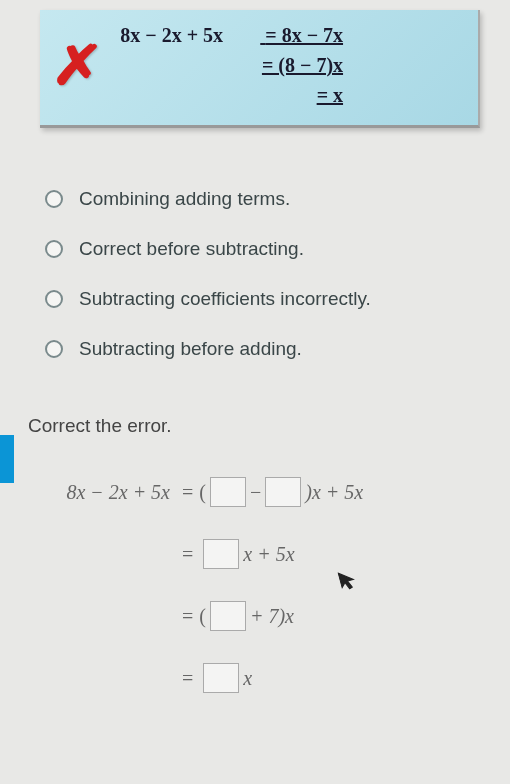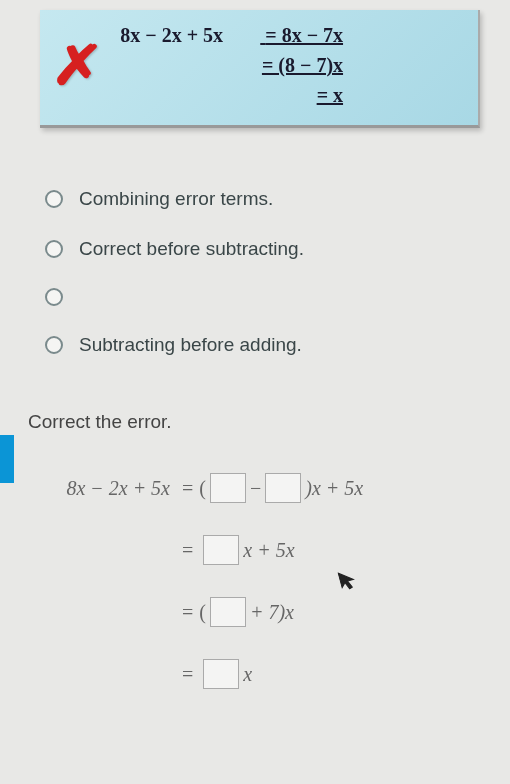--- a/index.html
+++ b/index.html
@@ -123,28 +123,29 @@
       <span>= 8x − 7x</span>
     </div>
     <div class="eq-line eq-right">= (8 − 7)x</div>
     <div class="eq-line eq-right">= x</div>
   </div>
 </div>
 
 <div class="options">
   <div class="option-row">
     <div class="radio"></div>
-    <span>Combining error terms.</span>
+    <span>Combining adding terms.</span>
   </div>
   <div class="option-row">
     <div class="radio"></div>
     <span>Correct before subtracting.</span>
   </div>
   <div class="option-row">
     <div class="radio"></div>
+    <span>Subtracting coefficients incorrectly.</span>
   </div>
   <div class="option-row">
     <div class="radio"></div>
     <span>Subtracting before adding.</span>
   </div>
 </div>
 
 <div class="side-tab"></div>
 
 <div class="correct-label">Correct the error.</div>

